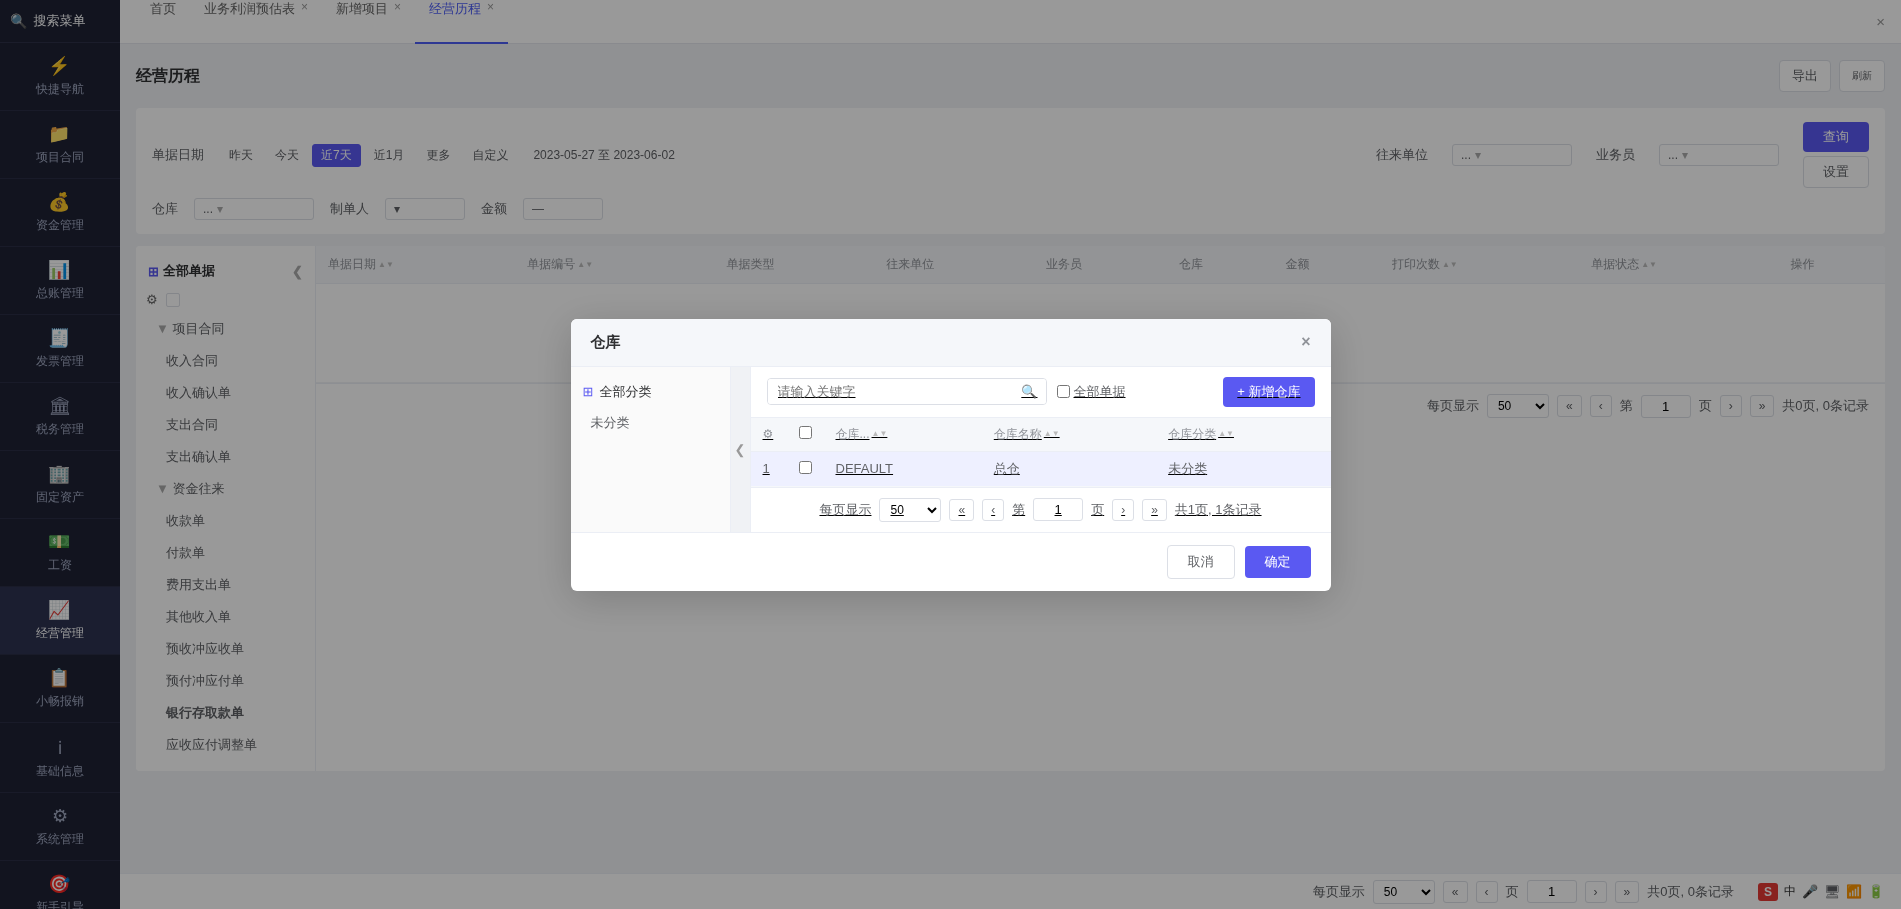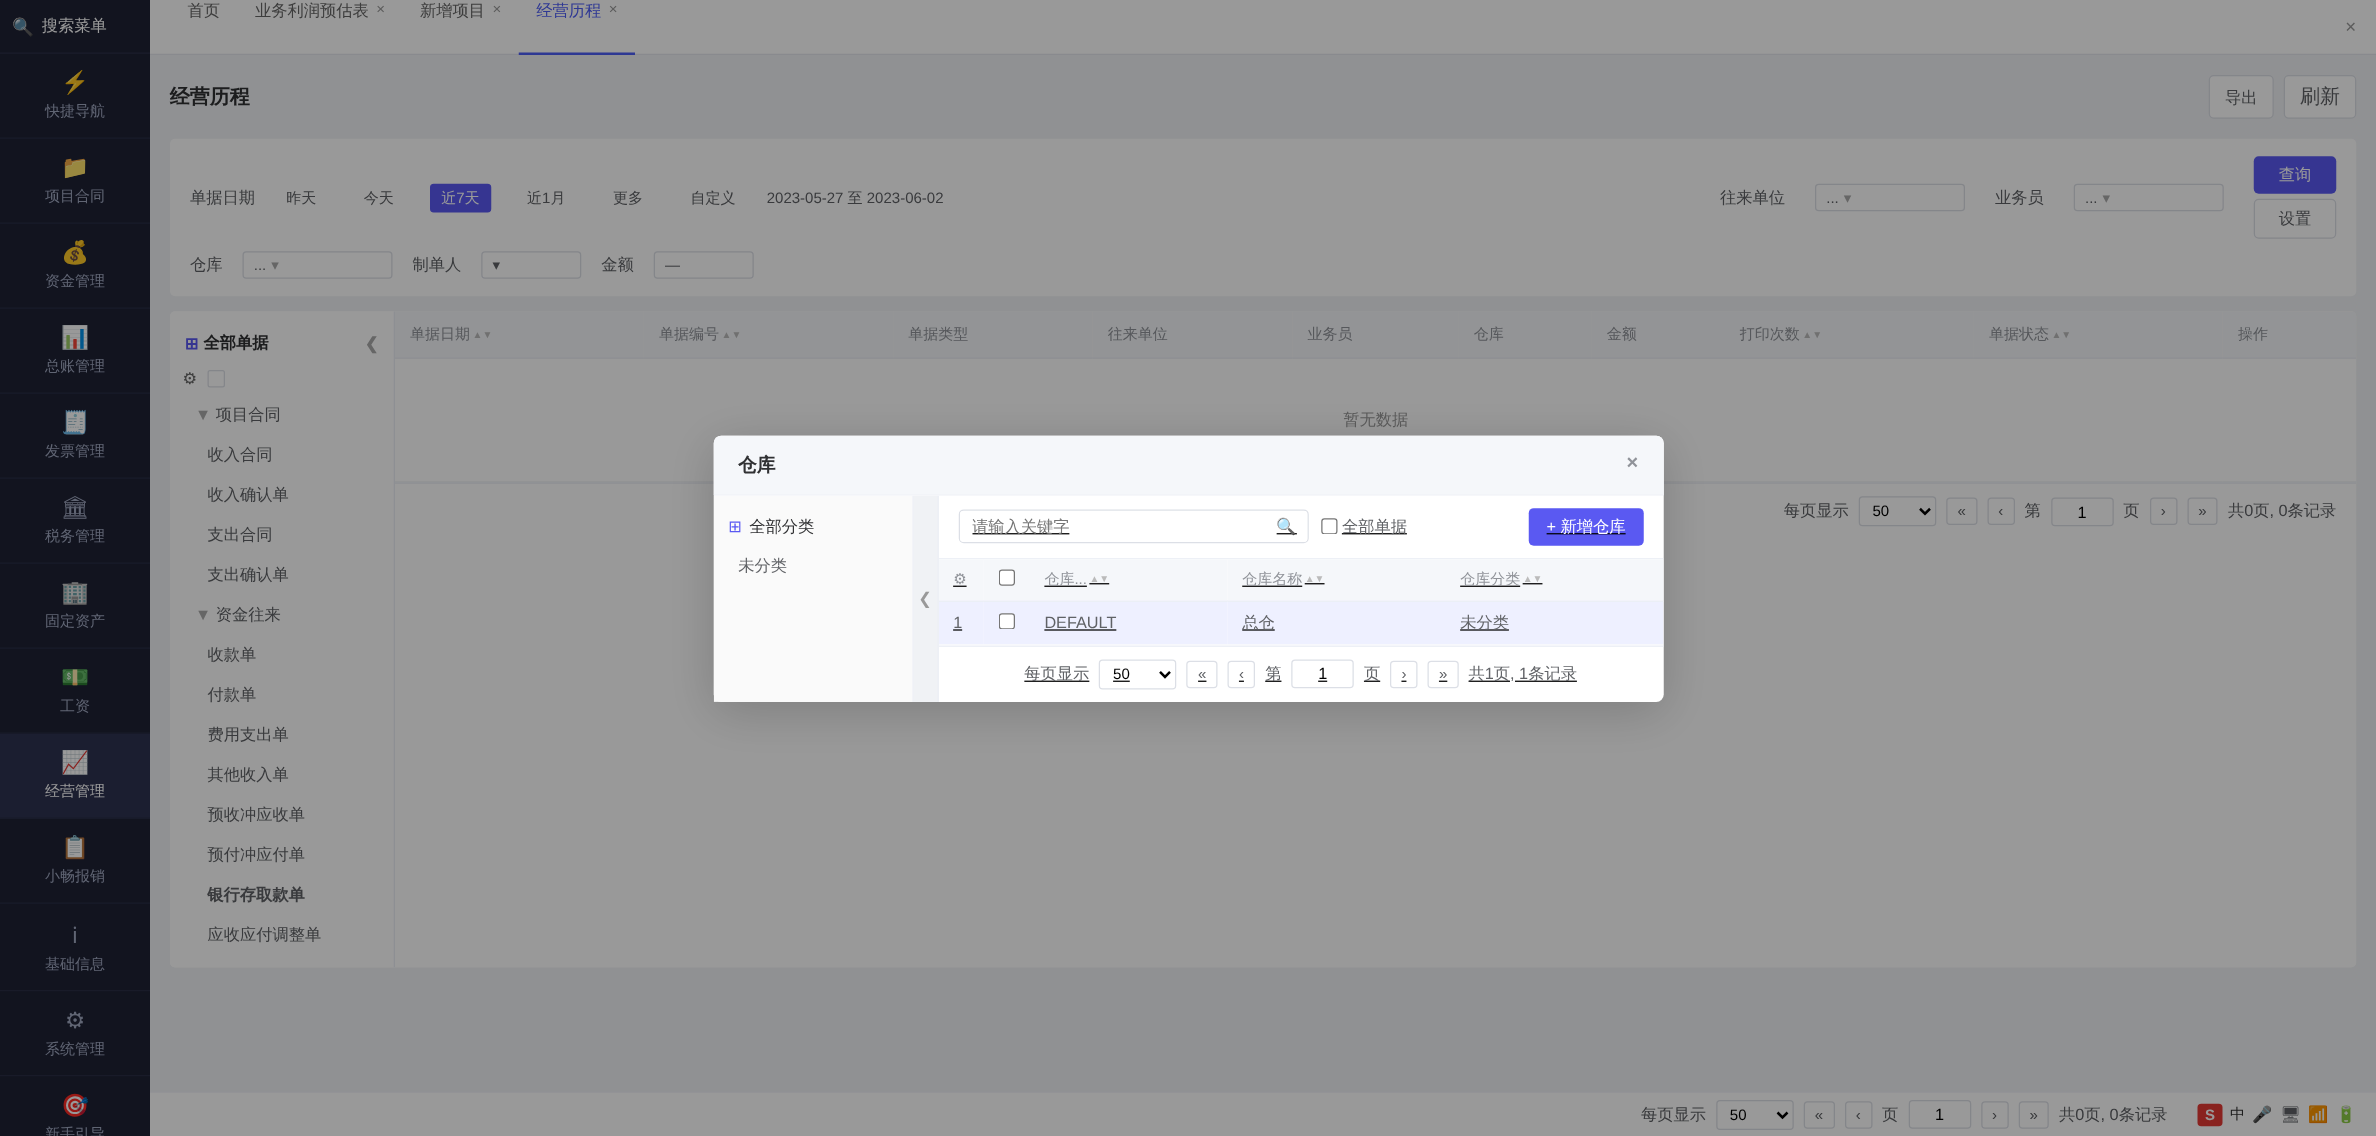--- a/index.html
+++ b/index.html
@@ -38,29 +38,29 @@
     
     .page-content {
       flex: 1; padding: 16px; overflow: auto; position: relative;
     }
 
     .page-title {
       font-size: 16px; font-weight: 600; color: #303133; margin-bottom: 16px; display: flex; align-items: center; justify-content: space-between;
     }
     .page-title-actions { display: flex; gap: 8px; }
     .btn-export { background: #fff; border: 1px solid #dcdfe6; color: #606266; padding: 6px 12px; border-radius: 4px; cursor: pointer; font-size: 13px; }
-    .btn-reset { background: #fff; border: 1px solid #dcdfe6; color: #606266; padding: 6px 12px; border-radius: 4px; cursor: pointer; font-size: 16px; }
+    .btn-reset { background: #fff; border: 1px solid #dcdfe6; color: #606266; padding: 6px 12px; border-radius: 4px; cursor: pointer; font-size: 10px; }
 
     
     .filter-bar {
       background: #fff; border-radius: 4px; padding: 14px 16px; margin-bottom: 12px; display: flex; flex-direction: column; gap: 10px;
     }
     .filter-row { display: flex; align-items: center; gap: 16px; flex-wrap: wrap; }
     .filter-label { color: #606266; font-size: 13px; white-space: nowrap; }
-    .filter-date-btns { display: flex; gap: 20px; align-items: center; }
+    .filter-date-btns { display: flex; gap: 4px; align-items: center; }
     .date-btn {
       padding: 2px 8px; border-radius: 3px; font-size: 12px; cursor: pointer; border: 1px solid transparent; color: #606266; background: transparent;
     }
     .date-btn.active { background: #5a59f2; color: #fff; border-color: #5a59f2; }
     .date-range { color: #606266; font-size: 12px; }
     .filter-select-box {
       border: 1px solid #dcdfe6; border-radius: 3px; padding: 3px 8px; font-size: 12px; color: #606266; background: #fff; min-width: 120px;
       display: inline-flex; align-items: center; cursor: pointer; position: relative;
     }
     .filter-row2 { display: flex; align-items: center; gap: 16px; }
@@ -494,20 +494,24 @@
         <button class="page-btn">‹</button>
         <span>第</span>
         <input class="page-input" type="text" value="1" style="">
         <span>页</span>
         <button class="page-btn">›</button>
         <button class="page-btn">»</button>
         <span>共1页, 1条记录</span>
       </div>
     </div>
   </div>
+  <div class="modal-footer">
+    <button class="btn-cancel">取消</button>
+    <button class="btn-confirm">确定</button>
+  </div>
 </div>
 
 <div style="position:fixed;bottom:0;left:120px;right:0;height:36px;background:#fff;border-top:1px solid #ebeef5;display:flex;align-items:center;justify-content:flex-end;padding:0 16px;gap:8px;font-size:13px;color:#606266;z-index:50;">
   <span>每页显示</span>
   <select class="page-size-select"><option>50</option></select>
   <button class="page-btn">«</button>
   <button class="page-btn">‹</button>
   <span>页</span>
   <input class="page-input" value="1" style="">
   <button class="page-btn">›</button>

